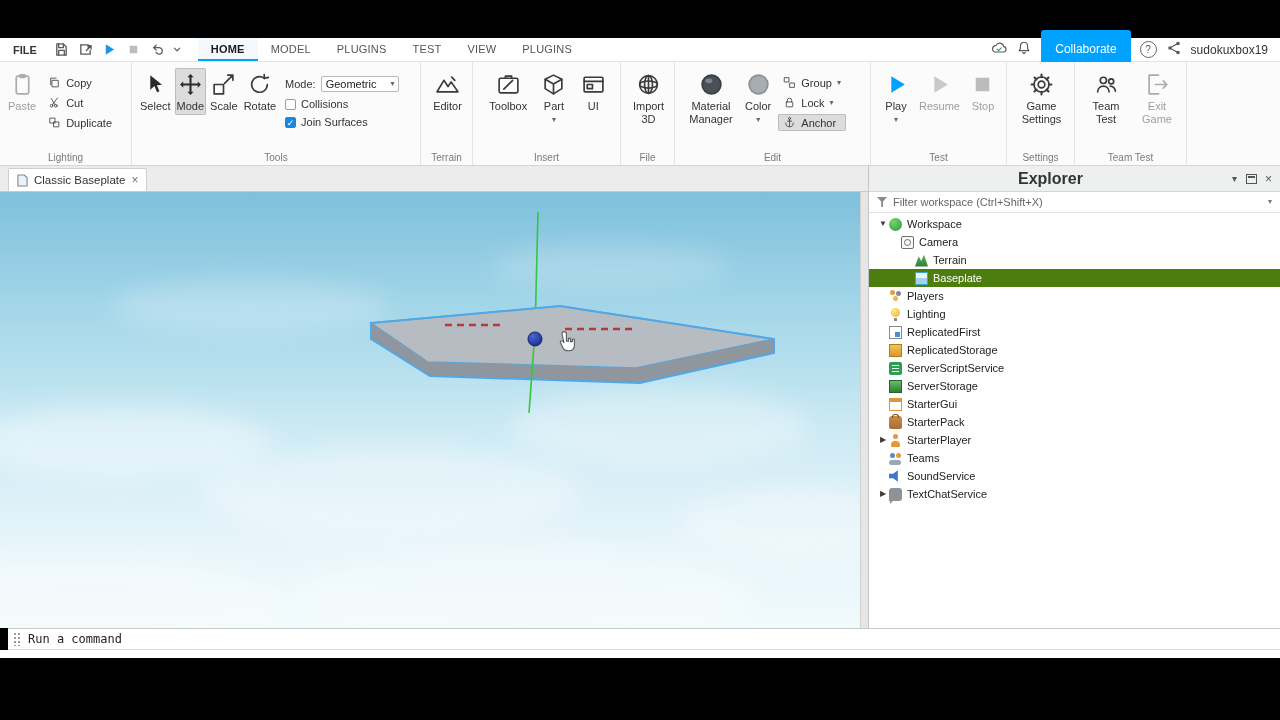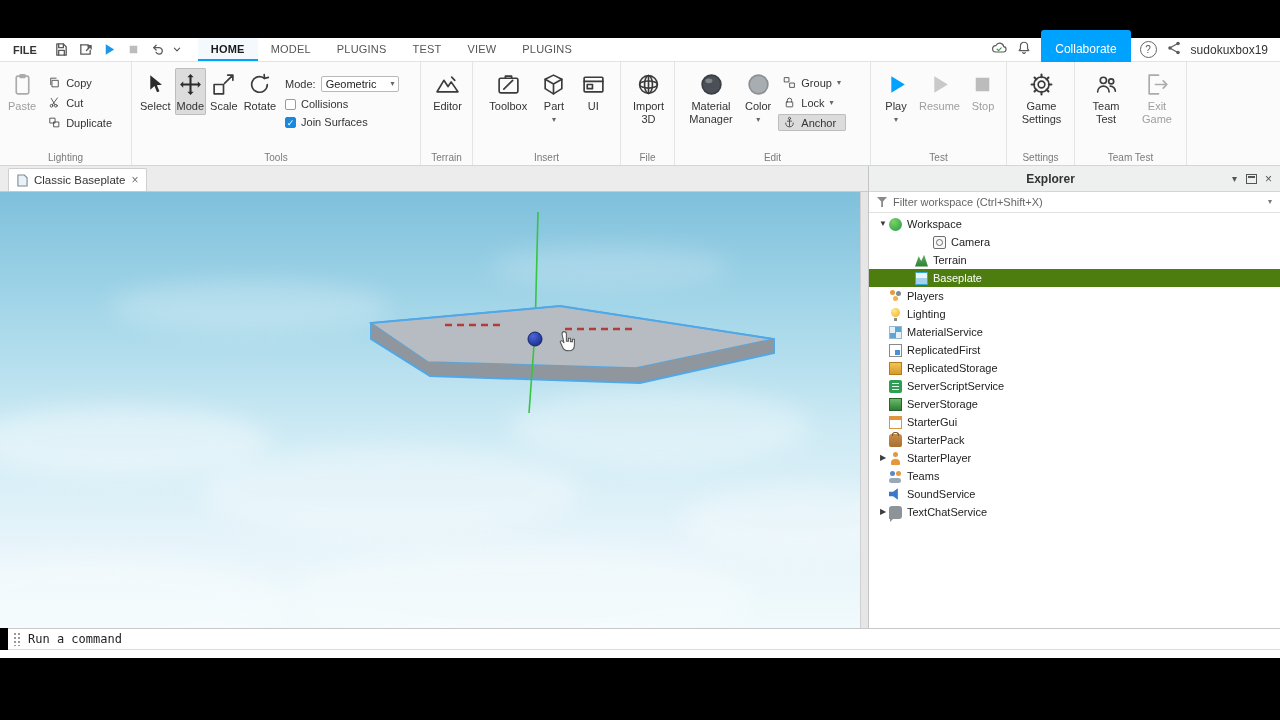--- a/index.html
+++ b/index.html
@@ -45,21 +45,21 @@
   .doctab svg{width:11px;height:13px;stroke:#7a8a96;fill:#eaf2f7;stroke-width:1.2}
   .tabclose{color:#777;font-size:12px;line-height:1}
 
   
   #viewport{position:absolute;top:192px;left:0;width:860px;height:436px;overflow:hidden}
   #vsplit{position:absolute;top:192px;left:860px;width:8px;height:436px;background:#e6e6e6;border-left:1px solid #d0d0d0;box-sizing:border-box}
 
   
   #explorer{position:absolute;top:166px;left:868px;width:412px;height:462px;background:#fff;border-left:1px solid #c4c4c4;box-sizing:border-box;display:flex;flex-direction:column}
   .exhead{height:26px;background:#eef0f0;border-bottom:1px solid #d5d5d5;display:flex;align-items:center;flex:0 0 26px;padding:0 8px;box-sizing:border-box}
-  .extitle{flex:1;text-align:center;font-size:12px;font-weight:bold;color:#333}
+  .extitle{flex:1;text-align:center;font-size:16px;font-weight:bold;color:#333}
   .exh-ic{color:#555;font-size:10px;margin-left:8px;line-height:1}
   .float-ic{width:9px;height:8px;border:1px solid #555;position:relative;margin-left:9px}
   .float-ic::after{content:"";position:absolute;left:1px;top:1px;right:1px;height:2px;background:#555}
   .exfilter{height:20px;display:flex;align-items:center;border-bottom:1px solid #e2e2e2;flex:0 0 20px;padding:0 8px;gap:6px;color:#666;font-size:11px}
   .funnel{width:10px;height:10px;background:#8a8a8a;clip-path:polygon(0 0,100% 0,60% 45%,60% 100%,42% 100%,42% 45%)}
   .exfilter .chev{margin-left:auto;color:#777}
   .extree{flex:1;overflow:hidden;padding-top:2px}
   .trow{height:18px;display:flex;align-items:center;font-size:11px;color:#222;box-sizing:border-box}
   .trow.sel{background:#4d7c0f;color:#fff}
   .tarrow{width:12px;flex:0 0 12px;text-align:center;font-size:8px;color:#3c3c3c;line-height:1}
@@ -490,21 +490,21 @@
     <span>Filter workspace (Ctrl+Shift+X)</span>
     <span class="chev">▾</span>
   </div>
 
   <div class="extree">
     <div class="trow" style="padding-left:8px">
       <span class="tarrow">▼</span>
       <span class="tico i-workspace"></span>
       <span class="tlabel">Workspace</span>
     </div>
-    <div class="trow" style="padding-left:52px">
+    <div class="trow" style="padding-left:20px">
       <span class="tarrow"></span>
       <span class="tico i-camera"></span>
       <span class="tlabel">Camera</span>
     </div>
     <div class="trow" style="padding-left:34px">
       <span class="tarrow"></span>
       <span class="tico i-terrain"></span>
       <span class="tlabel">Terrain</span>
     </div>
     <div class="trow sel" style="padding-left:34px">
@@ -514,25 +514,20 @@
     </div>
     <div class="trow" style="padding-left:8px">
       <span class="tarrow"></span>
       <span class="tico i-players"></span>
       <span class="tlabel">Players</span>
     </div>
     <div class="trow" style="padding-left:8px">
       <span class="tarrow"></span>
       <span class="tico i-lighting"></span>
       <span class="tlabel">Lighting</span>
-    </div>
-    <div class="trow" style="padding-left:8px">
-      <span class="tarrow"></span>
-      <span class="tico i-materialservice"></span>
-      <span class="tlabel">MaterialService</span>
     </div>
     <div class="trow" style="padding-left:8px">
       <span class="tarrow"></span>
       <span class="tico i-replicatedfirst"></span>
       <span class="tlabel">ReplicatedFirst</span>
     </div>
     <div class="trow" style="padding-left:8px">
       <span class="tarrow"></span>
       <span class="tico i-replicatedstorage"></span>
       <span class="tlabel">ReplicatedStorage</span>

